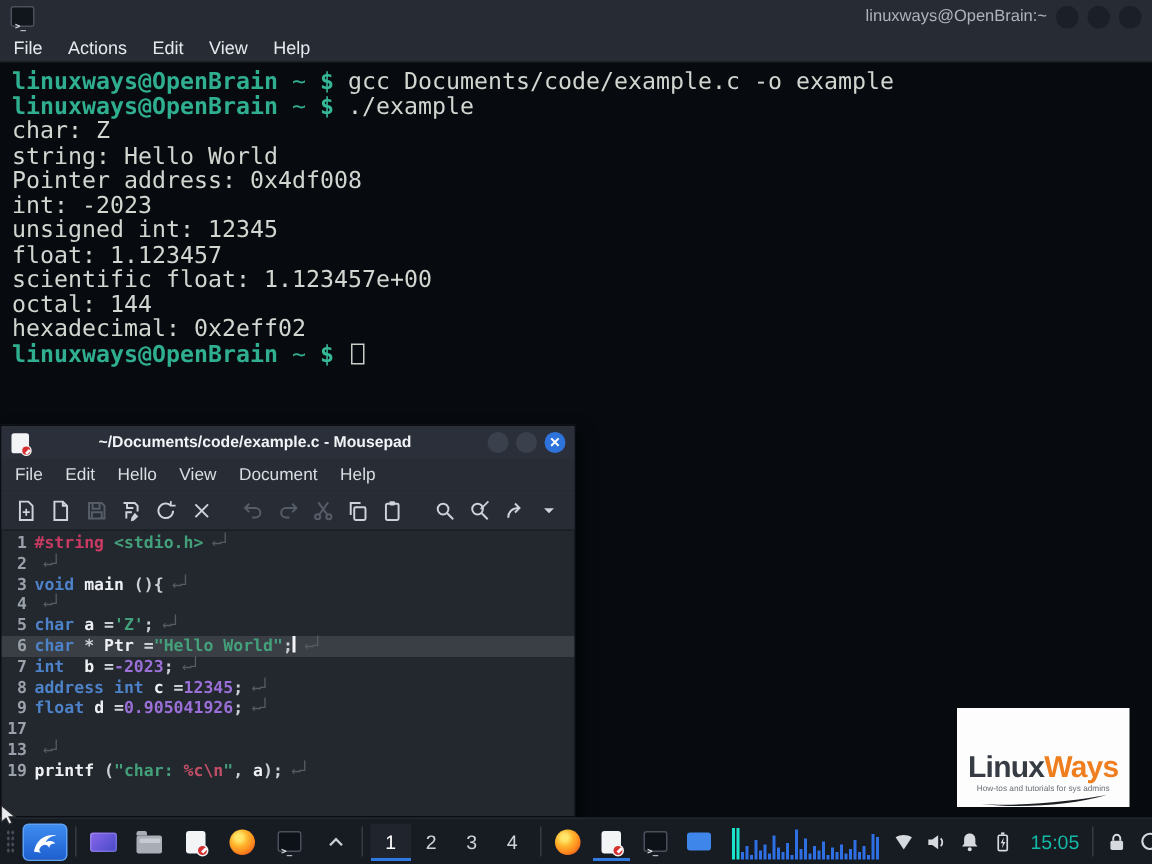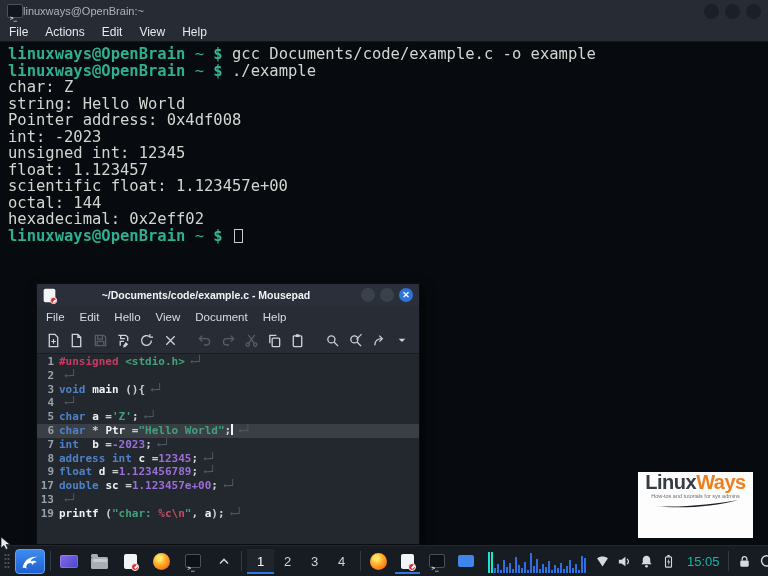--- a/index.html
+++ b/index.html
@@ -6,38 +6,38 @@
   html,body { background:#000; }
   .desktop { position:relative; width:768px; height:576px; background:#000; overflow:hidden;
              font-family:"Liberation Sans", sans-serif; }
 
   
   .terminal-window { position:absolute; left:0; top:0; right:0; bottom:31px; background:#070b0f; }
   .t-titlebar { height:22px; background:#262b34; display:flex; align-items:center; padding:0 7px; }
   .t-win-icon { width:16px; height:14px; background:#11161d; border:1px solid #4a515c; border-radius:2px;
                 padding:1px 0 0 2px; flex:none; }
   .t-win-icon i { font:bold 6px "DejaVu Sans Mono", monospace; color:#dfe3e8; font-style:normal; }
-  .t-title { flex:1; text-align:left; color:#aeb4bc; font-size:11px; }
+  .t-title { flex:1; text-align:right; color:#aeb4bc; font-size:11px; }
   .t-btn { width:15px; height:15px; border-radius:50%; background:#1b2028; margin-left:6px; flex:none; }
   .t-menubar { height:20px; background:#262b34; display:flex; align-items:center; padding-left:9px;
                border-bottom:1px solid #121519; }
   .t-menubar .menu-item { color:#e6e9ec; font-size:12px; margin-right:17px; }
   .t-content { padding:4px 8px; font-family:"DejaVu Sans Mono", monospace; font-size:15.5px;
                line-height:16.5px; color:#d2d6d0; white-space:pre; }
   .t-line { height:16.5px; }
   .tp-user { color:#2fae90; font-weight:bold; }
   .tp-path { color:#2fae90; }
   .tp-sym  { color:#36b797; font-weight:bold; }
   .t-cursor { display:inline-block; width:9px; height:14px; border:1px solid #c9cdc6;
               vertical-align:-2px; margin-left:2px; }
 
   
   .editor-window { position:absolute; left:0; top:283px; width:384px; height:262px; background:#23272e;
                    border:1px solid #0b0d12; box-shadow:3px 4px 10px rgba(0,0,0,.65);
-                   display:flex; flex-direction:column;margin-left:36px; }
+                   display:flex; flex-direction:column; }
   .e-titlebar { height:22px; background:#2a2f39; display:flex; align-items:center; padding:0 6px; flex:none; }
   .e-title { flex:1; text-align:center; color:#f1f3f6; font-size:10.5px; font-weight:bold; }
   .e-btn { width:14px; height:14px; border-radius:50%; background:#3a414d; margin-left:5px; flex:none;
            text-align:center; }
   .e-btn.close { background:#2e73dc; color:#fff; font-size:9px; line-height:14px; font-weight:bold; }
   .e-menubar { height:21px; background:#272c35; display:flex; align-items:center; padding-left:9px; flex:none; }
   .e-menubar .menu-item { color:#dadde2; font-size:11.5px; margin-right:15px; }
   .e-toolbar { height:27px; background:#272c35; border-bottom:1px solid #181c23; display:flex;
                align-items:center; padding:0 5px; flex:none; }
   .tb-btn { background:none; border:none; width:25px; height:24px; display:flex; align-items:center;
@@ -56,21 +56,21 @@
   .hex { color:#7e99dd; }
   .str { color:#43a07a; }
   .pre { color:#c93a62; }
   .esc { color:#c04f66; }
   .pln { color:#ccd0d6; }
   .nl  { color:#565c64; font-weight:normal; letter-spacing:-1px; }
   .e-cursor { display:inline-block; width:2px; height:11px; background:#f2f4f6; vertical-align:-1px; }
 
   
   .logo { position:absolute; left:638px; top:472px; width:115px; height:66px; background:#fdfdfd;
-          display:flex; flex-direction:column; align-items:center; justify-content:flex-start; }
+          display:flex; flex-direction:column; align-items:center; justify-content:flex-end; }
   .logo-line1 { font-size:20px; font-weight:bold; letter-spacing:-0.5px; line-height:20px; }
   .logo-dark { color:#363b44; }
   .logo-accent { color:#ef7f1e; }
   .logo-tagline { font-size:5.5px; color:#6a7078; margin-top:1px; }
 
   
   .taskbar { position:absolute; left:0; right:0; bottom:0; height:31px; background:#171b22;
              border-top:1px solid #23272f; display:flex; align-items:center; padding:0 4px; gap:5px; }
   .grip { width:6px; height:16px; flex:none;
           background-image:radial-gradient(circle,#4b515b 1px,transparent 1.2px); background-size:3px 4px; }
@@ -243,30 +243,30 @@
             <path d="M7.8 2.8 11 6l-3.2 3.2"></path>
           </svg>
         </button>
         <button class="tb-btn">
           <svg width="10" height="8" viewBox="0 0 12 8">
             <path d="M2 2.5l4 4 4-4z" fill="currentColor"></path>
           </svg>
         </button>
       </div>
     <div class="e-body">
-        <div class="code-line"><span class="gutter">1</span><span class="code-text"><span class="pre">#unsigned</span><span class="pln"> </span><span class="str">&lt;stdio.h&gt;</span><span class="nl"> ←┘</span></span></div>
+        <div class="code-line"><span class="gutter">1</span><span class="code-text"><span class="pre">#string</span><span class="pln"> </span><span class="str">&lt;stdio.h&gt;</span><span class="nl"> ←┘</span></span></div>
         <div class="code-line"><span class="gutter">2</span><span class="code-text"><span class="nl"> ←┘</span></span></div>
         <div class="code-line"><span class="gutter">3</span><span class="code-text"><span class="kw">void</span><span class="pln"> </span><span class="id">main</span><span class="pln"> (){</span><span class="nl"> ←┘</span></span></div>
         <div class="code-line"><span class="gutter">4</span><span class="code-text"><span class="nl"> ←┘</span></span></div>
         <div class="code-line"><span class="gutter">5</span><span class="code-text"><span class="kw">char</span><span class="pln"> </span><span class="id">a</span><span class="pln"> =</span><span class="str">'Z'</span><span class="pln">;</span><span class="nl"> ←┘</span></span></div>
         <div class="code-line current"><span class="gutter">6</span><span class="code-text"><span class="kw">char</span><span class="pln"> * </span><span class="id">Ptr</span><span class="pln"> =</span><span class="str">"Hello World"</span><span class="pln">;</span><span class="e-cursor"></span><span class="nl"> ←┘</span></span></div>
         <div class="code-line"><span class="gutter">7</span><span class="code-text"><span class="kw">int</span><span class="pln">  </span><span class="id">b</span><span class="pln"> =</span><span class="num">-2023</span><span class="pln">;</span><span class="nl"> ←┘</span></span></div>
         <div class="code-line"><span class="gutter">8</span><span class="code-text"><span class="kw">address int</span><span class="pln"> </span><span class="id">c</span><span class="pln"> =</span><span class="num">12345</span><span class="pln">;</span><span class="nl"> ←┘</span></span></div>
-        <div class="code-line"><span class="gutter">9</span><span class="code-text"><span class="kw">float</span><span class="pln"> </span><span class="id">d</span><span class="pln"> =</span><span class="num">1.123456789</span><span class="pln">;</span><span class="nl"> ←┘</span></span></div>
-        <div class="code-line"><span class="gutter">17</span><span class="code-text"><span class="kw">double</span><span class="pln"> </span><span class="id">sc</span><span class="pln"> =</span><span class="num">1.123457e+00</span><span class="pln">;</span><span class="nl"> ←┘</span></span></div>
+        <div class="code-line"><span class="gutter">9</span><span class="code-text"><span class="kw">float</span><span class="pln"> </span><span class="id">d</span><span class="pln"> =</span><span class="num">0.905041926</span><span class="pln">;</span><span class="nl"> ←┘</span></span></div>
+        <div class="code-line"><span class="gutter">17</span></div>
         <div class="code-line"><span class="gutter">13</span><span class="code-text"><span class="nl"> ←┘</span></span></div>
         <div class="code-line"><span class="gutter">19</span><span class="code-text"><span class="id">printf</span><span class="pln"> (</span><span class="str">"char: </span><span class="esc">%c\n</span><span class="str">"</span><span class="pln">, </span><span class="id">a</span><span class="pln">);</span><span class="nl"> ←┘</span></span></div>
       </div>
   </section>
 
   <div class="logo">
     <div class="logo-line1"><span class="logo-dark">Linux</span><span class="logo-accent">Ways</span></div>
     <div class="logo-tagline">How-tos and tutorials for sys admins</div>
     <svg width="92" height="9" viewBox="0 0 92 9">
       <path d="M4 7 C30 9 66 5 88 1 C64 8 30 10 4 7 Z" fill="#1c1f24"></path>

